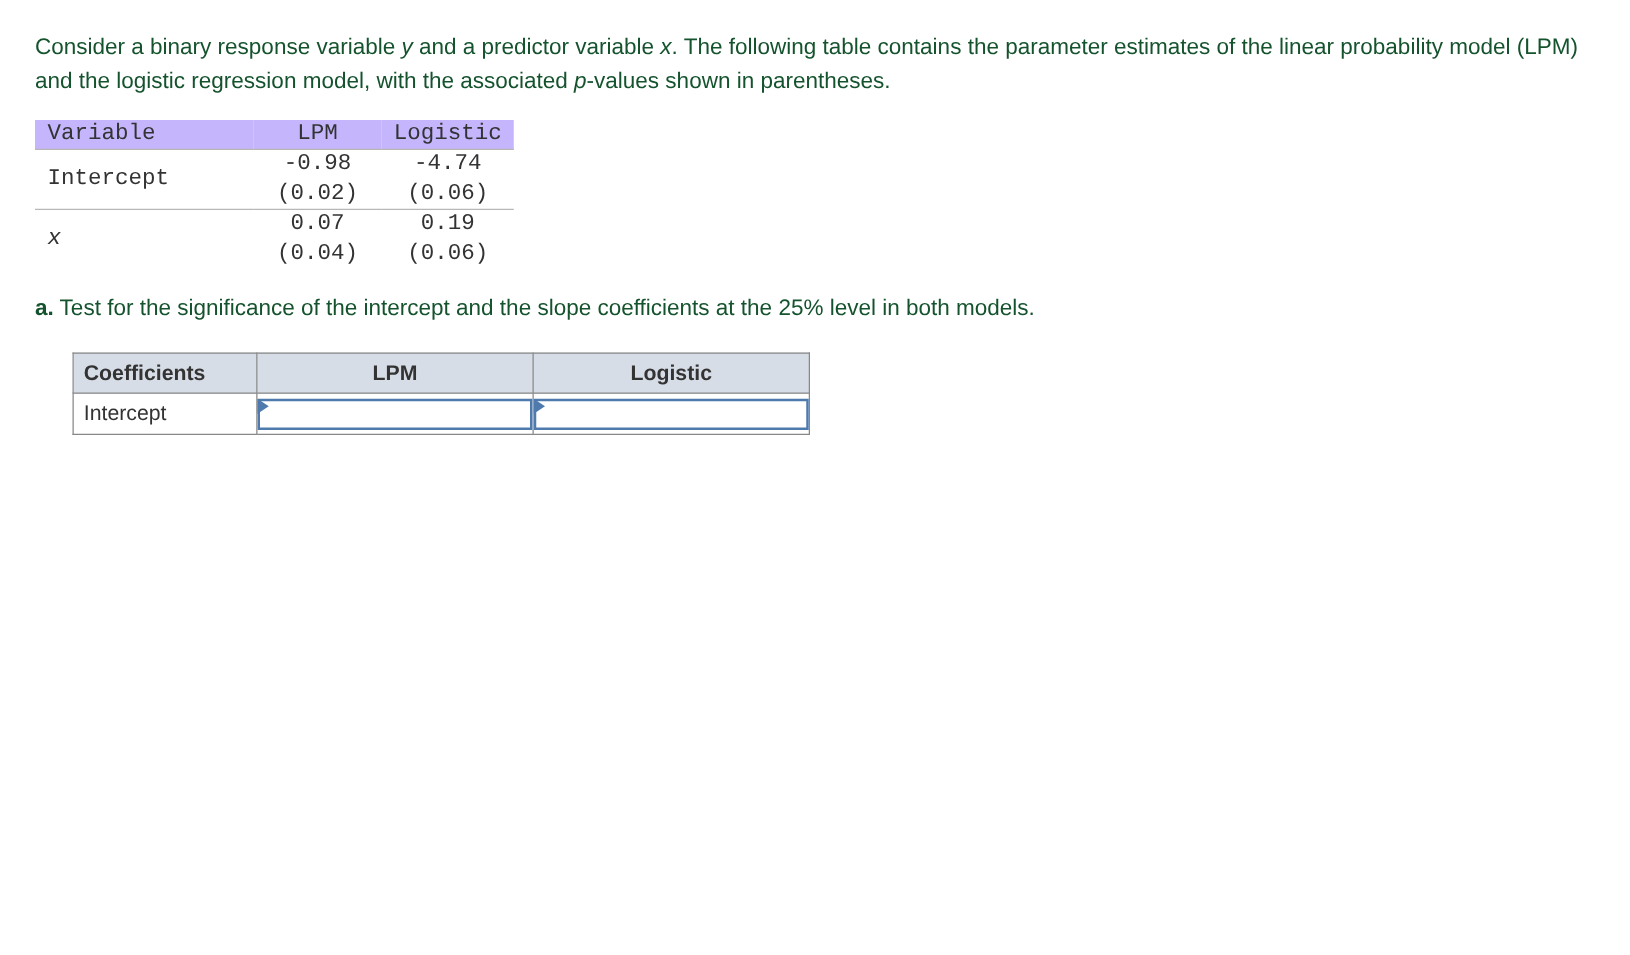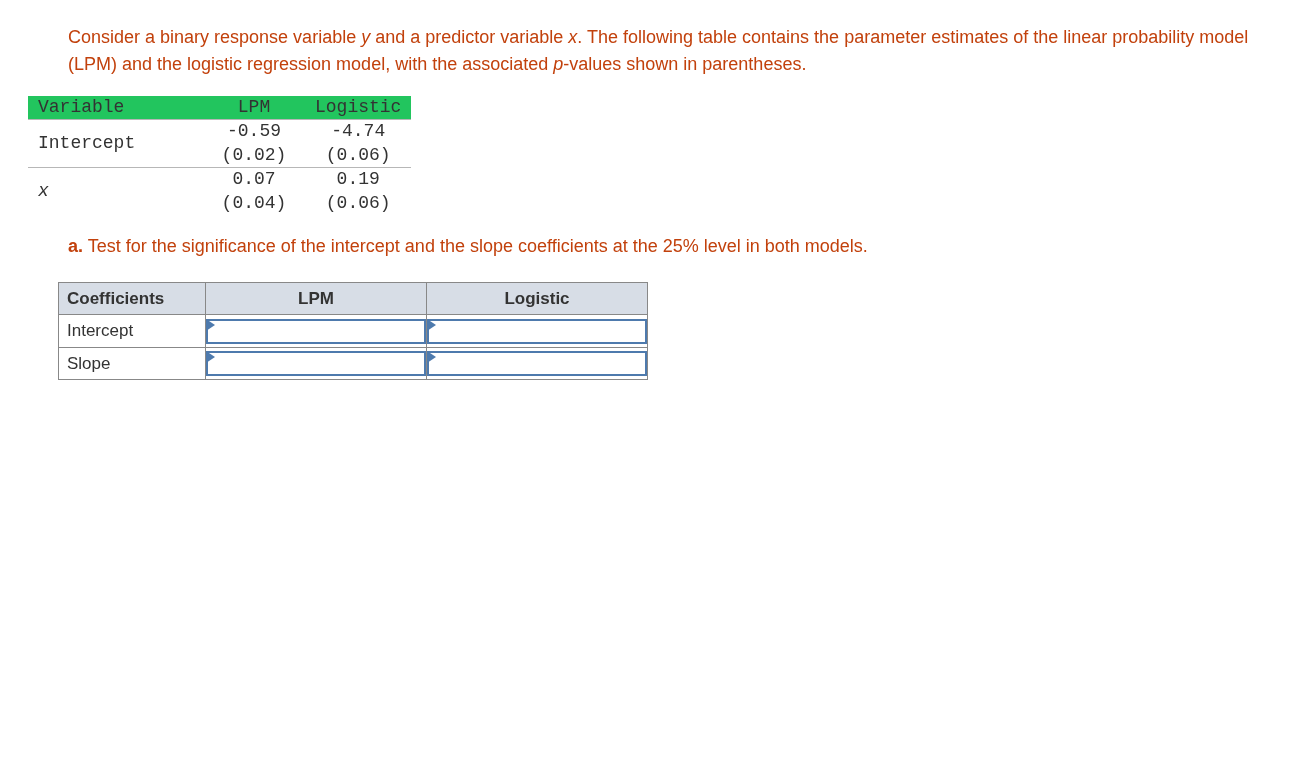--- a/index.html
+++ b/index.html
@@ -4,23 +4,22 @@
 <style>
   body {
     font-family: Arial, Helvetica, sans-serif;
     font-size: 18px;
     color: #333;
     margin: 0;
     padding: 24px 28px;
     line-height: 1.5;
   }
   .question-text {
-    color: #c2410c;
+    color: #14532d;
     margin-bottom: 18px;
-    margin-left: 40px;
   }
   .ital { font-style: italic; }
 
   
   .param-table {
     border-collapse: collapse;
     font-family: "Courier New", monospace;
     font-size: 18px;
     color: #333;
     margin-bottom: 18px;
@@ -31,21 +30,21 @@
     line-height: 1.3;
   }
   .param-table .var-col {
     text-align: left;
     width: 155px;
     padding-left: 10px;
   }
   .param-table .num-col { width: 82px; }
   .param-table th {
     font-weight: normal;
-    background: #22c55e;
+    background: #c4b5fd;
   }
   .param-table .rowgroup { border-top: 1px solid #b7b7b7; }
   .param-table .rowgroup:first-child { border-top: none; }
 
   .part-label { font-weight: bold; }
 
   
   .answer-table {
     border-collapse: collapse;
     font-family: Arial, Helvetica, sans-serif;
@@ -95,21 +94,21 @@
 
 <table class="param-table">
   <tbody>
       <tr class="rowgroup">
     <th class="var-col">Variable</th>
     <th class="num-col">LPM</th>
     <th class="num-col">Logistic</th>
   </tr>
   <tr class="rowgroup">
     <td class="var-col" rowspan="2">Intercept</td>
-    <td class="num-col">-0.59</td>
+    <td class="num-col">-0.98</td>
     <td class="num-col">-4.74</td>
   </tr>
   <tr>
     <td class="num-col">(0.02)</td>
     <td class="num-col">(0.06)</td>
   </tr>
   <tr class="rowgroup">
     <td class="var-col" rowspan="2"><span class="ital">x</span></td>
     <td class="num-col">0.07</td>
     <td class="num-col">0.19</td>
@@ -138,27 +137,14 @@
       <div class="dropdown-cell">
         <span class="arrow"></span>
       </div>
     </td>
     <td class="sel-col">
       <div class="dropdown-cell">
         <span class="arrow"></span>
       </div>
     </td>
   </tr>
-  <tr>
-    <td class="coeff-col">Slope</td>
-    <td class="sel-col">
-      <div class="dropdown-cell">
-        <span class="arrow"></span>
-      </div>
-    </td>
-    <td class="sel-col">
-      <div class="dropdown-cell">
-        <span class="arrow"></span>
-      </div>
-    </td>
-  </tr>
 </tbody>
   </table>
 
 </body></html>

